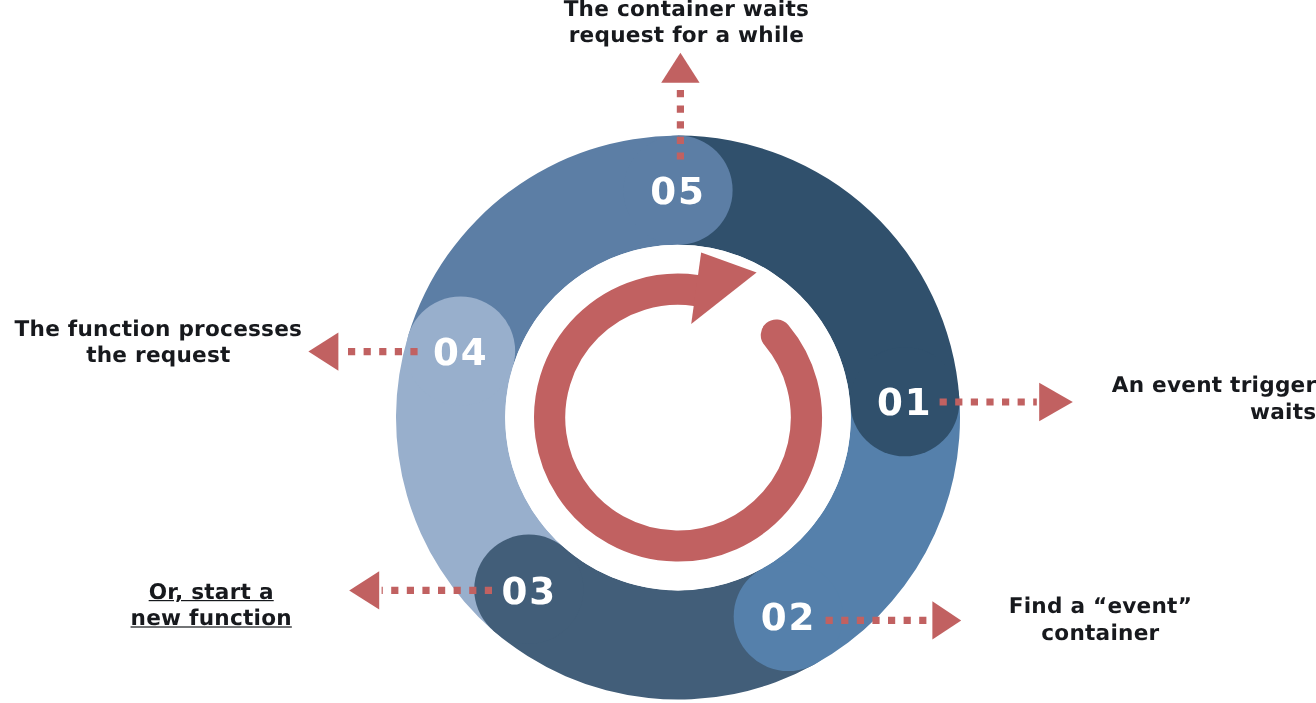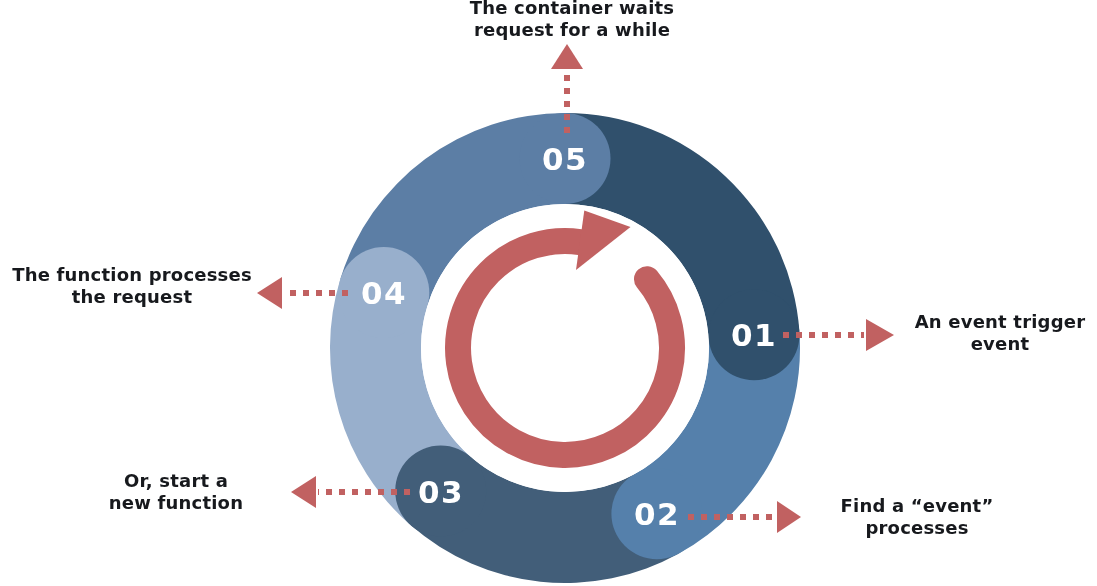--- a/index.html
+++ b/index.html
@@ -83,31 +83,31 @@
     <text class="step-num" x="441" y="503" text-anchor="middle" fill="#ffffff">03</text>
     <text class="step-num" x="384" y="304" text-anchor="middle" fill="#ffffff">04</text>
     <text class="step-num" x="565" y="170" text-anchor="middle" fill="#ffffff">05</text>
   </svg>
 
   <div class="label" style="left:412px; top:-3px; width:320px;">
     <span>The container waits</span>
     <span>request for a while</span>
   </div>
 
-  <div class="label" style="left:903px; top:311px; width:194px;">
+  <div class="label" style="left:903px; top:311px; width:194px;text-align:right;">
     <span>An event trigger</span>
-    <span>event</span>
+    <span>waits</span>
   </div>
 
   <div class="label" style="left:792px; top:495px; width:250px;">
     <span>Find a “event”</span>
-    <span>processes</span>
+    <span>container</span>
   </div>
 
-  <div class="label" style="left:56px; top:470px; width:240px;">
+  <div class="label" style="left:56px; top:483px; width:240px;text-decoration:underline;">
     <span>Or, start a</span>
     <span>new function</span>
   </div>
 
   <div class="label" style="left:-4px; top:264px; width:272px;">
     <span>The function processes</span>
     <span>the request</span>
   </div>
 
 </div>

